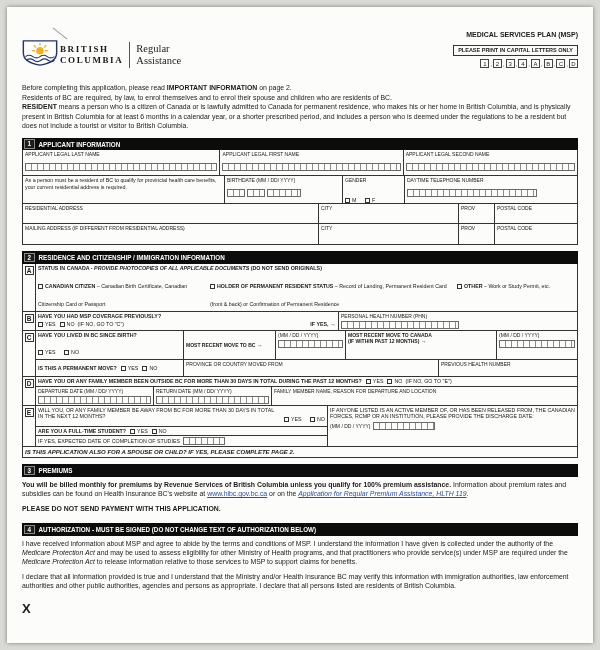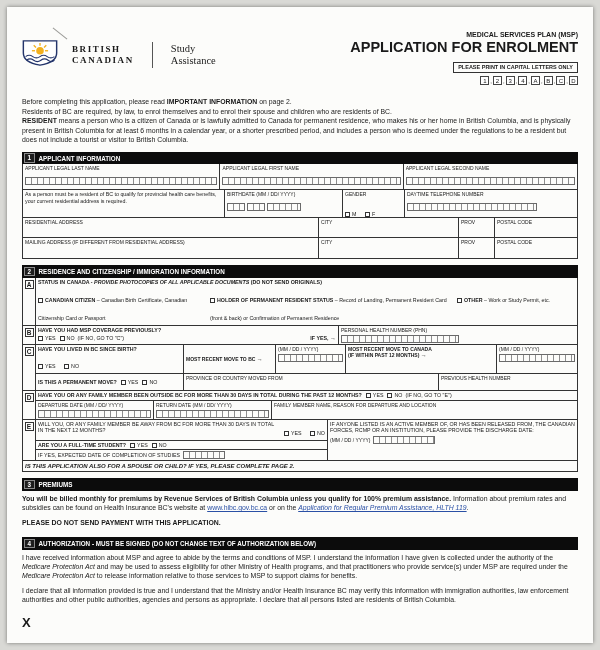--- a/index.html
+++ b/index.html
@@ -1,21 +1,21 @@
 <!DOCTYPE html>
 <html><head>
 <meta charset="utf-8">
 <style>
 *{margin:0;padding:0;box-sizing:border-box}
 html,body{width:600px;height:650px;overflow:hidden}
 body{background:#d9d9d5;font-family:"Liberation Sans",sans-serif;color:#1a1a1a;position:relative}
 .page{position:absolute;left:7px;top:7px;width:586px;height:636px;background:#fcfcfa;box-shadow:0 0 4px rgba(0,0,0,.45);padding:24px 15px 8px}
 .artifact{position:absolute;left:44px;top:26px;width:18px;height:1px;background:#9a9a96;transform:rotate(38deg)}
 .hdr{display:flex;justify-content:space-between;align-items:flex-start;margin-bottom:12px}
-.brand{display:flex;align-items:center;gap:14px;padding-top:8px}
+.brand{display:flex;align-items:center;gap:2px;padding-top:8px}
 .brand-name{font-family:"Liberation Serif",serif;font-weight:bold;font-size:9px;letter-spacing:1.6px;line-height:11px;display:flex;flex-direction:column}
 .vdiv{width:1px;height:26px;background:#555;margin:0 4px}
 .hib{font-family:"Liberation Serif",serif;font-size:10.5px;line-height:12px;color:#222;display:flex;flex-direction:column}
 .tblock{text-align:right}
 .planline{font-size:7px;font-weight:bold}
 .maintitle{font-size:14.5px;font-weight:bold;margin-top:1px}
 .printbox{display:inline-block;border:1px solid #333;font-size:5.5px;font-weight:bold;padding:1.5px 4px;margin-top:3px}
 .letters{display:flex;justify-content:flex-end;align-items:center;gap:1px;margin-top:3px}
 .topbox{width:9px;height:9px;border:1px solid #444;display:flex;align-items:center;justify-content:center;font-size:6px;background:#fff}
 .comma{font-size:6px;line-height:6px}
@@ -69,31 +69,30 @@
             <line x1="25.5" y1="12.5" x2="29" y2="12.5"></line>
           </g>
           <g stroke="#24356b" stroke-width="1.3" fill="none">
             <path d="M4 19 q4 -3 8 0 t8 0 t8 0 t8 0"></path>
             <path d="M5 23 q4 -3 8 0 t8 0 t8 0 t7 0"></path>
           </g>
         </svg>
       </span>
       <div class="brand-name">
         <span>BRITISH</span>
-        <span>CANADIAN</span>
+        <span>COLUMBIA</span>
       </div>
       <div class="vdiv"></div>
       <div class="hib">
-        <span>Study</span>
+        <span>Regular</span>
         <span>Assistance</span>
       </div>
     </div>
     <div class="tblock">
       <div class="planline">MEDICAL SERVICES PLAN (MSP)</div>
-      <div class="maintitle">APPLICATION FOR ENROLMENT</div>
       <div><span class="printbox">PLEASE PRINT IN CAPITAL LETTERS ONLY</span></div>
       <div class="letters">
         <span class="topbox">1</span>
           <span class="comma">,</span>
         <span class="topbox">2</span>
           <span class="comma">,</span>
         <span class="topbox">3</span>
           <span class="comma">,</span>
         <span class="topbox">4</span>
           <span class="comma">,</span>

